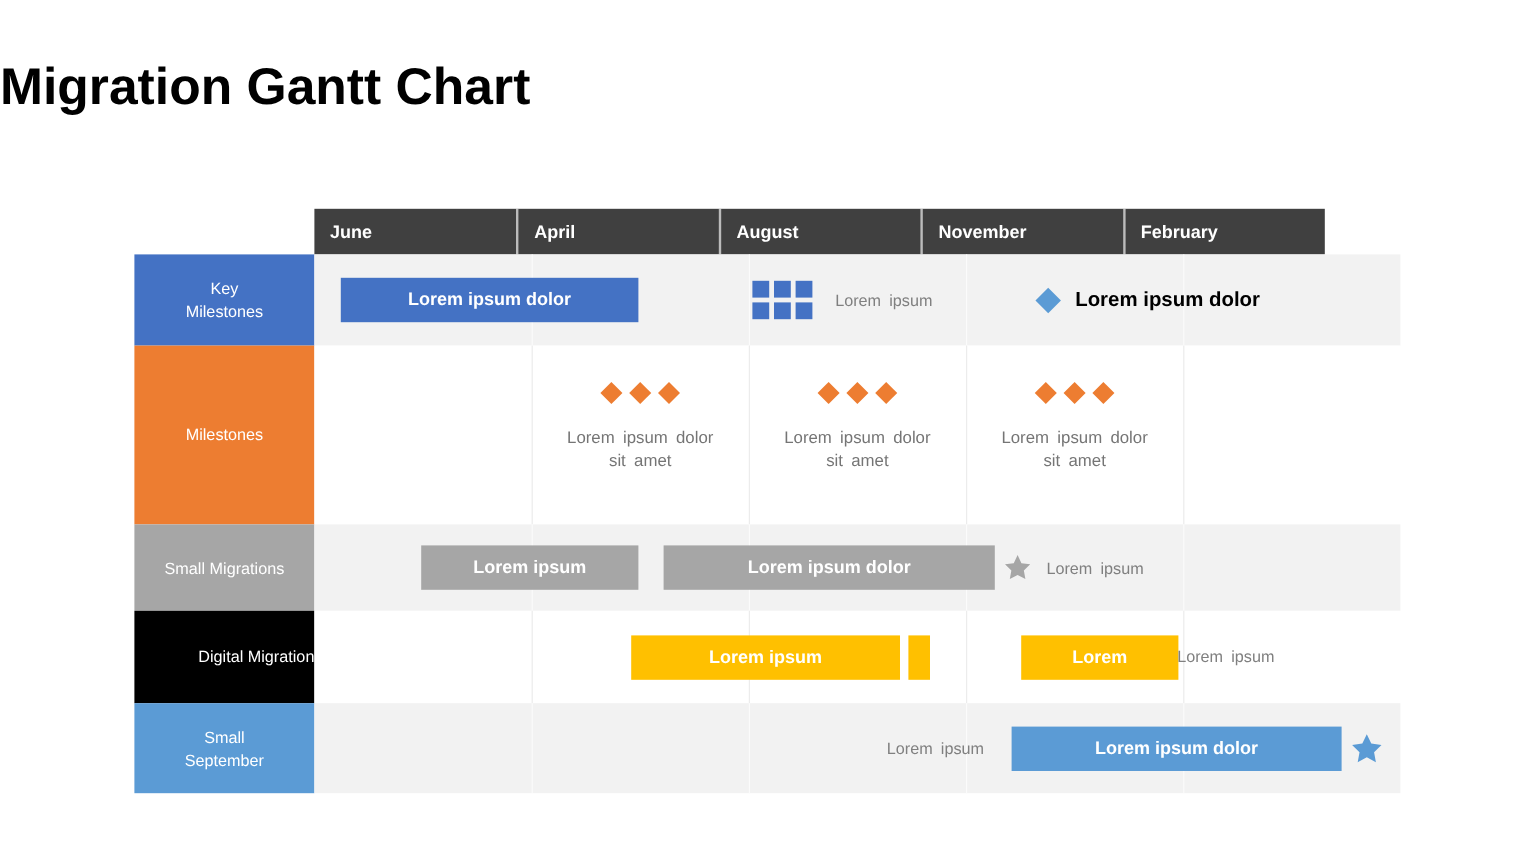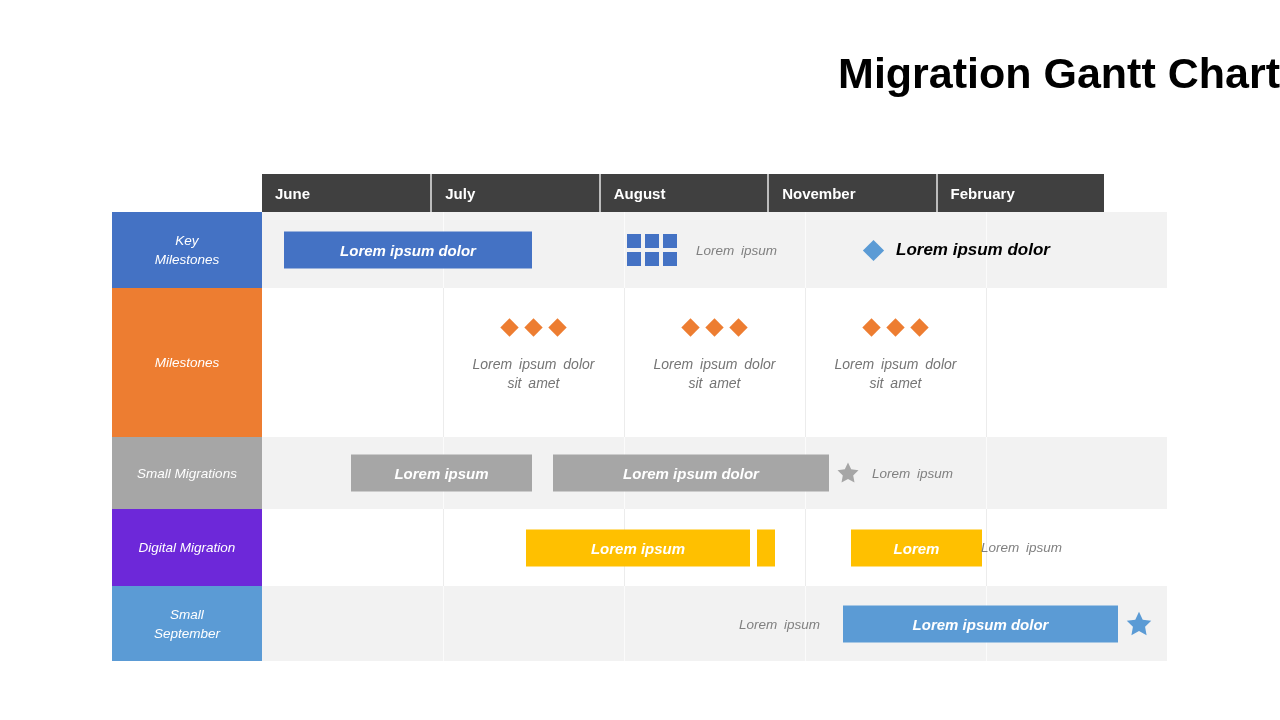--- a/index.html
+++ b/index.html
@@ -1,25 +1,25 @@
 <!DOCTYPE html>
 <html><head>
 <meta charset="utf-8">
 <style>
   html,body{margin:0;padding:0;background:#fff;}
   .slide{position:relative;width:1280px;height:720px;background:#ffffff;overflow:hidden;
          font-family:"Liberation Sans", sans-serif;}
-  .title{position:absolute;top:50px;left:0;width:1280px;text-align:right;
+  .title{position:absolute;top:50px;left:0;width:1280px;text-align:left;
          font-size:43px;font-weight:800;color:#000;letter-spacing:0px;line-height:1.1;}
   .gantt{position:absolute;left:112px;top:174px;width:1055px;}
   .header-row{margin-left:150px;width:842px;height:38px;background:#404040;display:flex;box-sizing:border-box;}
   .hcell{width:181px;box-sizing:border-box;display:flex;align-items:center;padding-left:13px;
          color:#fff;font-weight:bold;font-size:15px;border-left:2px solid rgba(255,255,255,0.65);}
   .hcell:first-child{border-left:none;}
-  .grow{display:flex;width:1055px;font-style:italic;}
+  .grow{display:flex;width:1055px;}
   .rlabel{width:150px;box-sizing:border-box;display:flex;flex-direction:column;justify-content:center;
           align-items:center;color:#fff;font-size:13.5px;line-height:19px;text-align:center;}
   .track{position:relative;width:905px;}
   .band-gray{background:#f2f2f2;}
   .band-white{background:#ffffff;}
   .gridline{position:absolute;top:0;bottom:0;width:1px;}
   .band-gray .gridline{background:#fbfbfb;}
   .band-white .gridline{background:#ececec;}
   .bar{position:absolute;top:50%;transform:translateY(-50%);height:37px;
        display:flex;align-items:center;justify-content:center;}
@@ -41,21 +41,21 @@
   .star-marker .note{margin-left:12px;}
 </style>
 </head>
 <body>
 
 <div class="slide">
   <div class="title">Migration Gantt Chart</div>
   <div class="gantt">
     <div class="header-row">
         <div class="hcell">June</div>
-        <div class="hcell">July</div>
+        <div class="hcell">April</div>
         <div class="hcell">August</div>
         <div class="hcell">November</div>
         <div class="hcell">February</div>
       </div>
     <div>
         <div class="grow" style="height: 76px;">
           <div class="rlabel" style="background: rgb(68, 114, 196);">
             <span>Key</span>
             <span>Milestones</span>
           </div>
@@ -139,21 +139,21 @@
             </div>
             <div class="marker star-marker" style="left: 574px;">
               <svg width="24" height="24" viewBox="0 0 24 24">
                 <polygon points="12,1.6 15.2,8.3 22.5,9.3 17.2,14.4 18.5,21.6 12,18.1 5.5,21.6 6.8,14.4 1.5,9.3 8.8,8.3" fill="#A6A6A6"></polygon>
               </svg>
               <span class="note">Lorem ipsum</span>
             </div>
           </div>
         </div>
         <div class="grow" style="height: 77px;">
-          <div class="rlabel" style="background: #6d28d9;">
+          <div class="rlabel" style="background: #000000; align-items: flex-end;">
             <span>Digital Migration</span>
           </div>
           <div class="track band-white">
             <div class="gridline" style="left: 181px;"></div>
             <div class="gridline" style="left: 362px;"></div>
             <div class="gridline" style="left: 543px;"></div>
             <div class="gridline" style="left: 724px;"></div>
             <div class="bar" style="left: 264px; width: 224px; background: rgb(255, 192, 0);">
               <span class="bar-label">Lorem ipsum</span>
             </div>

